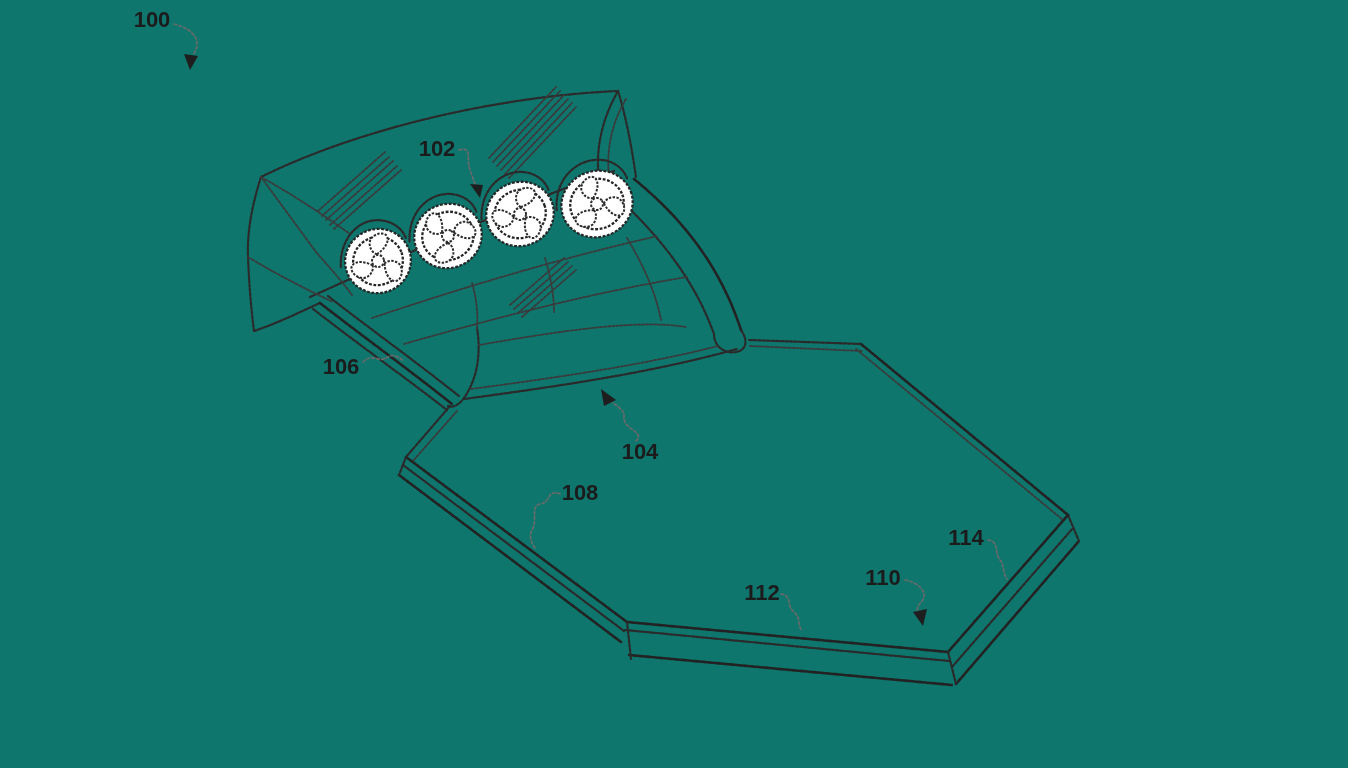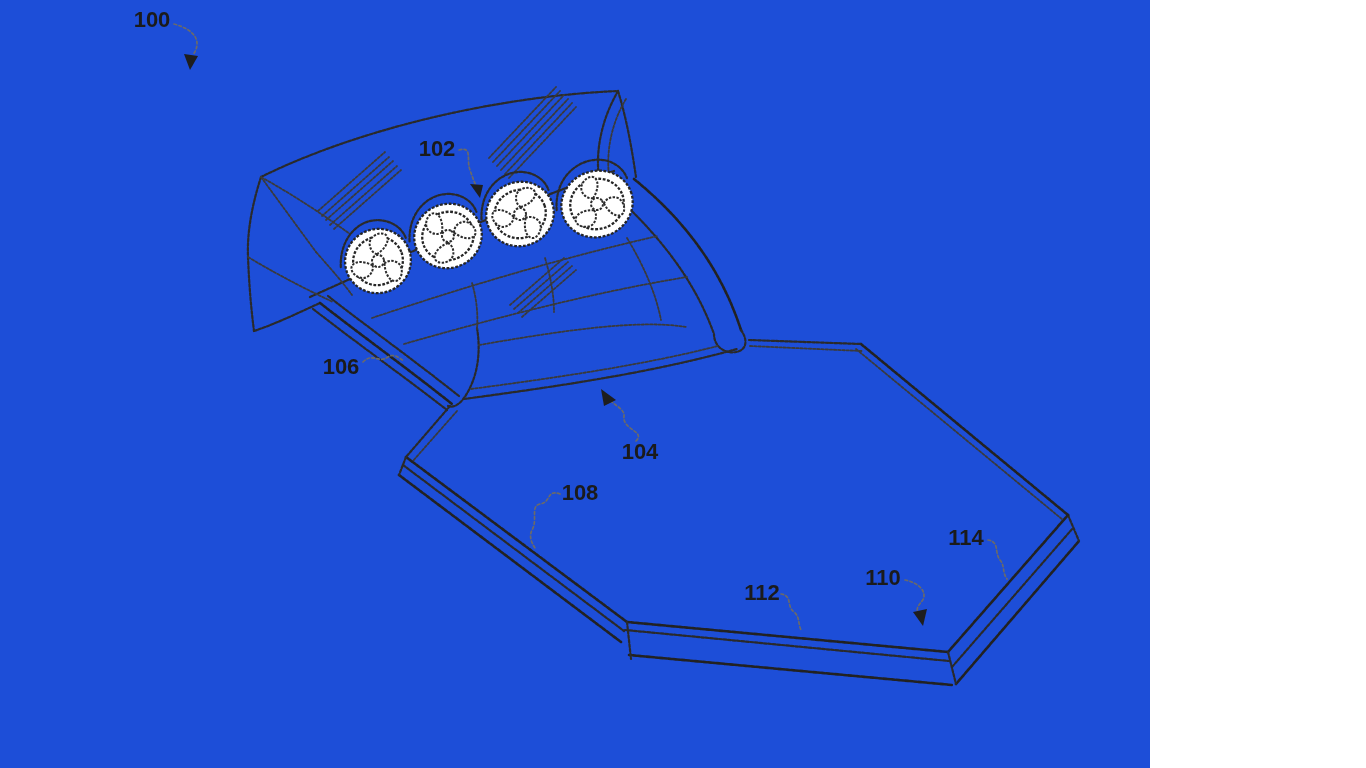--- a/index.html
+++ b/index.html
@@ -1,17 +1,17 @@
 <!DOCTYPE html>
 <html><head>
 <meta charset="utf-8">
 <style>
   html,body{margin:0;padding:0;background:#fff;}
   .stage{
-    position:relative;width:1150px;height:768px;margin:0;background:#1d4ed8;
+    position:relative;width:1348px;height:768px;margin:0;background:#0f766e;
     overflow:hidden;font-family:"Liberation Sans",sans-serif;
   }
   svg{display:block;filter:blur(.25px);}
   
   .ln{fill:none;stroke:#2a2a2a;stroke-width:2.2;stroke-linecap:round;
       stroke-linejoin:round;stroke-dasharray:2.8 1.7;}
   .ln2{fill:none;stroke:#222;stroke-width:2.6;stroke-linecap:round;
       stroke-linejoin:round;stroke-dasharray:3 1.4;}
   .fine{fill:none;stroke:#3a3a3a;stroke-width:1.8;stroke-linecap:round;
       stroke-dasharray:2.4 1.8;}

